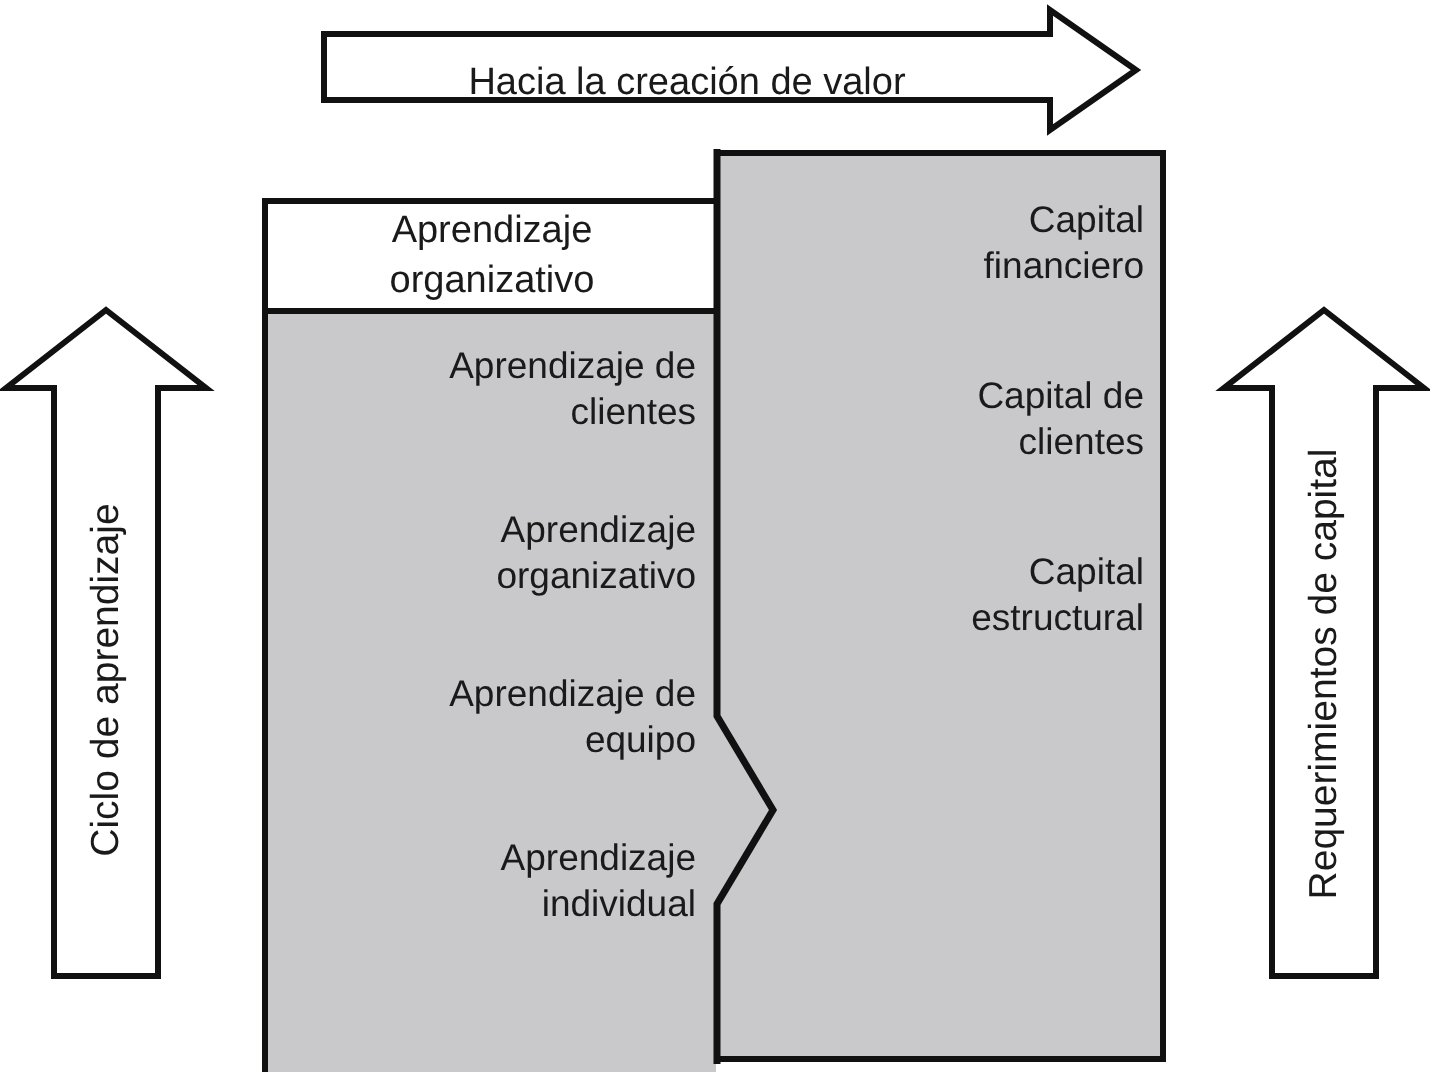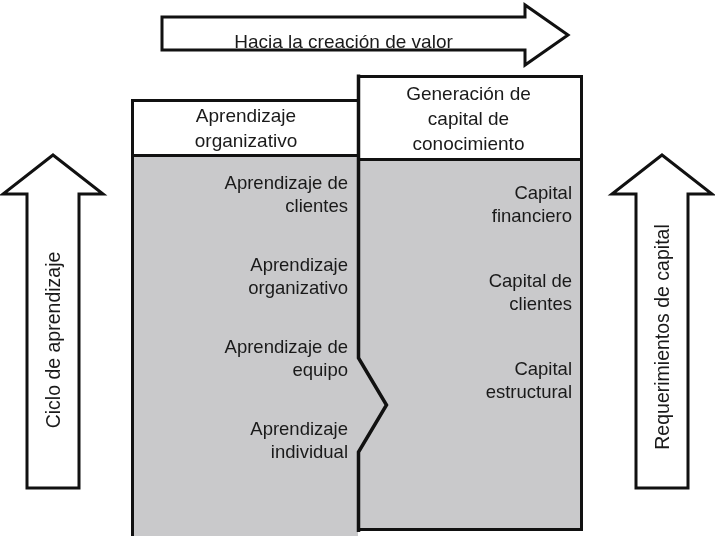--- a/index.html
+++ b/index.html
@@ -120,23 +120,20 @@
       <div>Aprendizaje
 organizativo</div>
       <div>Aprendizaje de
 equipo</div>
       <div>Aprendizaje
 individual</div>
     </div>
   </div>
 
   <div class="box right-box">
-    <div class="box-header">Generación de
-capital de
-conocimiento</div>
     <div class="box-body">
       <div>Capital
 financiero</div>
       <div>Capital de
 clientes</div>
       <div>Capital
 estructural</div>
     </div>
   </div>
 

